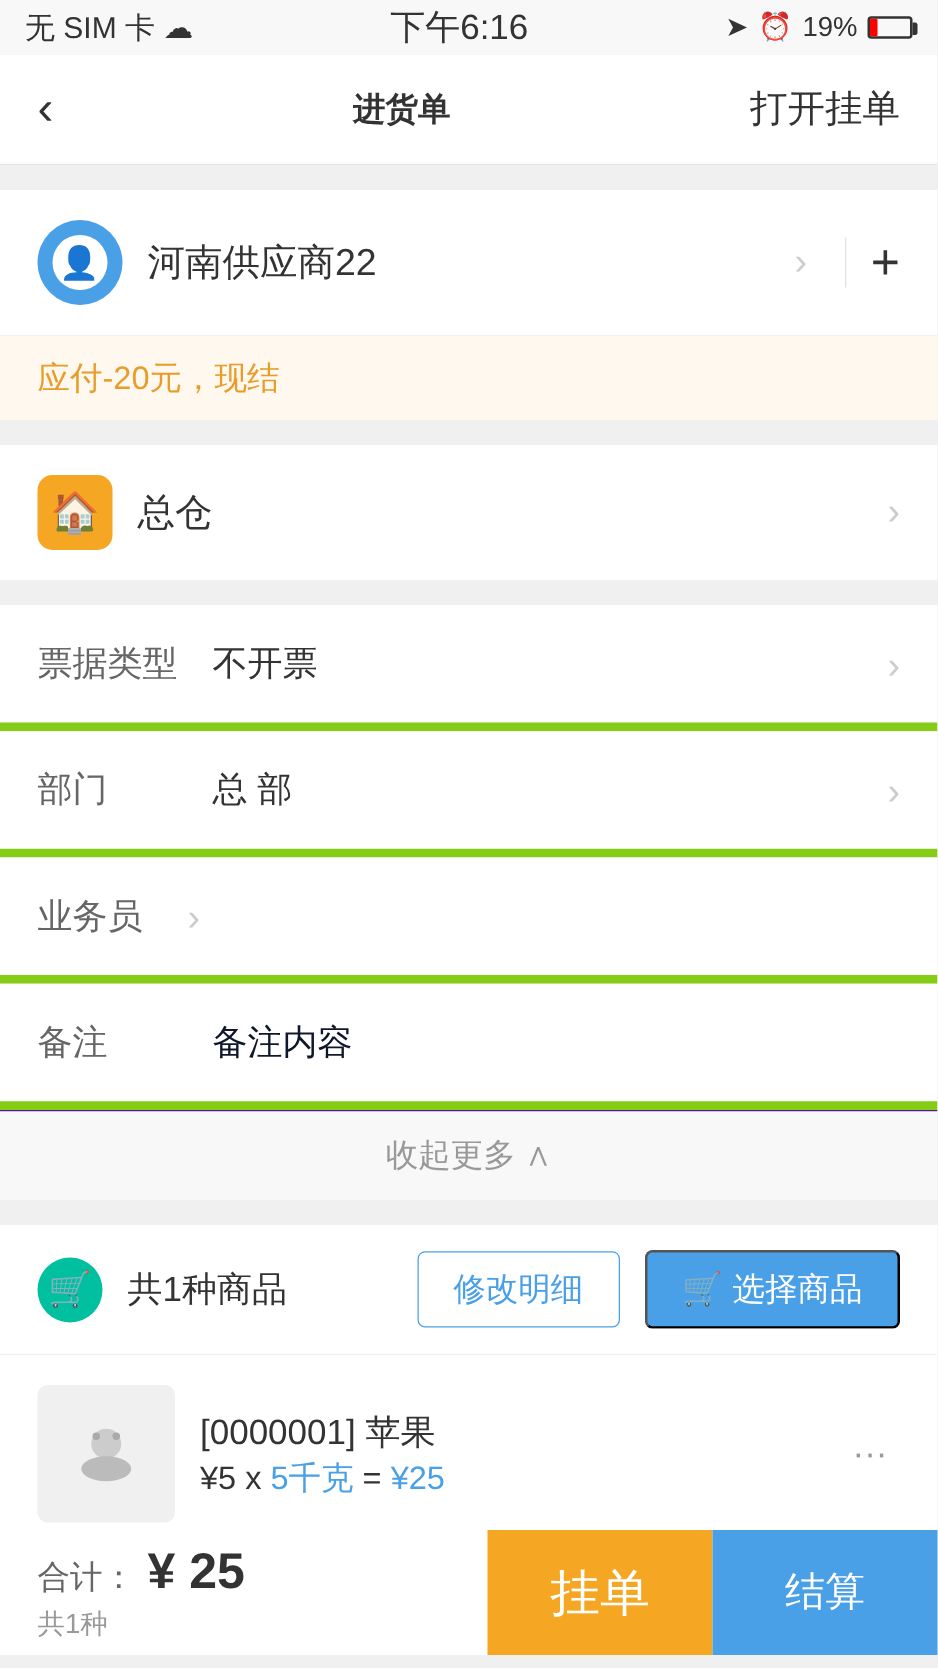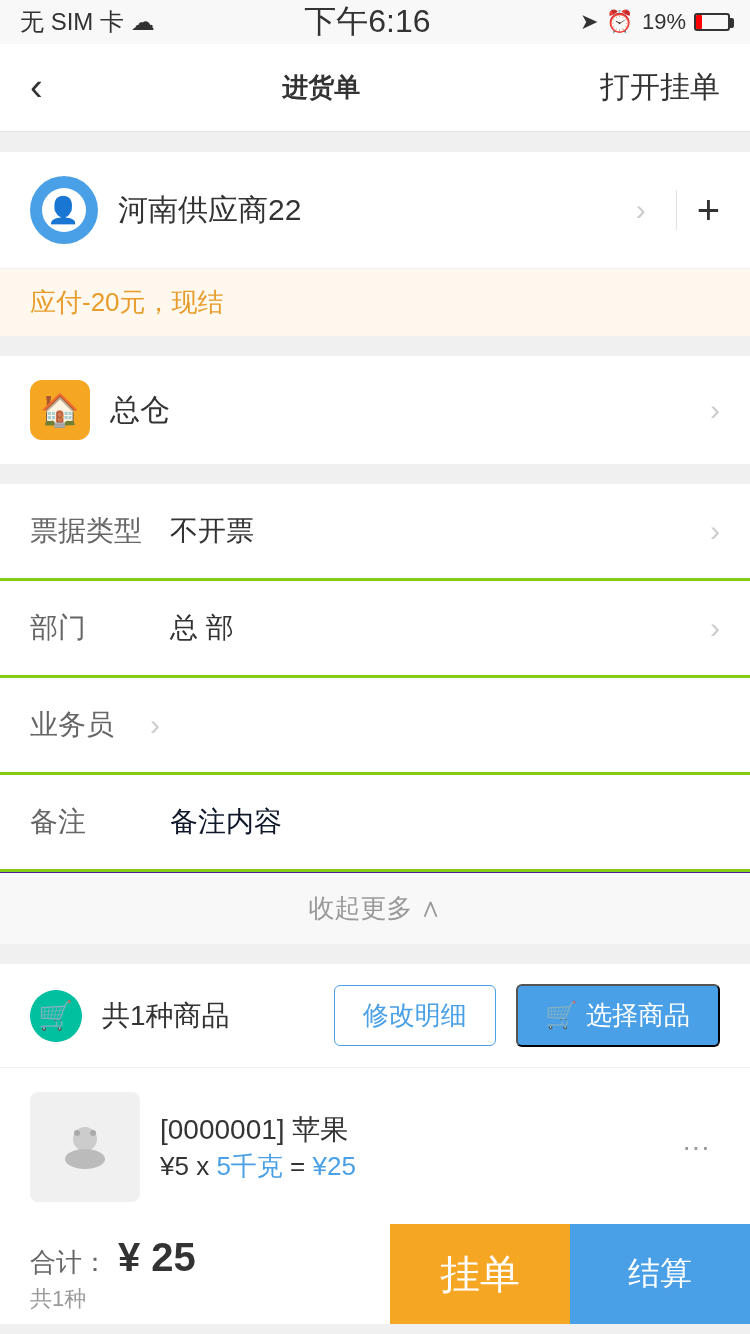--- a/index.html
+++ b/index.html
@@ -19,21 +19,21 @@
       height: 44px;
       background: #f8f8f8;
       display: flex;
       align-items: center;
       justify-content: space-between;
       padding: 0 20px;
       font-size: 24px;
       color: #333;
     }
     .status-left { display: flex; align-items: center; gap: 10px; }
-    .status-center { font-size: 32px; font-weight: 500; }
+    .status-center { font-size: 28px; font-weight: 500; }
     .status-right { display: flex; align-items: center; gap: 8px; font-size: 22px; }
 
     
     .nav-bar {
       width: 750px;
       height: 88px;
       background: #fff;
       display: flex;
       align-items: center;
       justify-content: space-between;
@@ -150,24 +150,24 @@
       color: #333;
     }
     .row-chevron {
       font-size: 30px;
       color: #ccc;
     }
 
     
     .form-row {
       display: flex;
-      align-items: center;
+      align-items: flex-end;
       padding: 28px 30px;
       background: #fff;
-      border-bottom: 3px solid #84cc16;
+      border-bottom: 7px solid #84cc16;
     }
     .form-label {
       font-size: 28px;
       color: #666;
       width: 120px;
       flex-shrink: 0;
     }
     .form-value {
       flex: 1;
       font-size: 28px;

